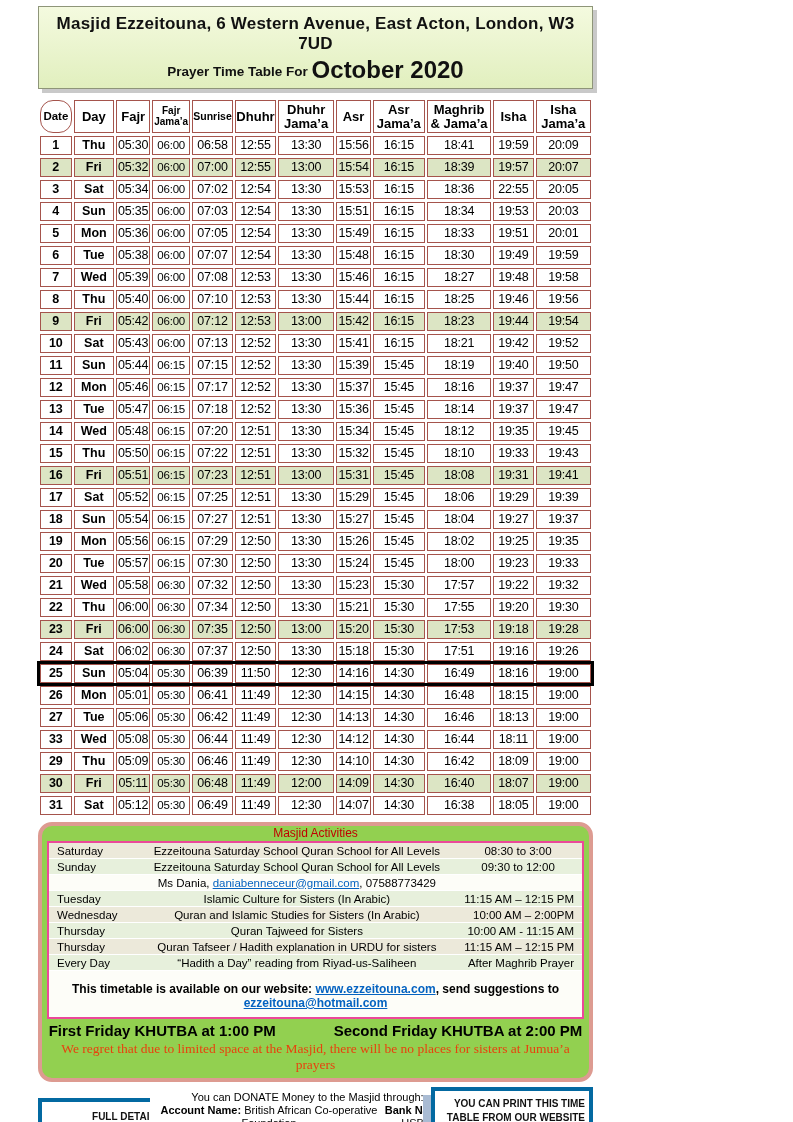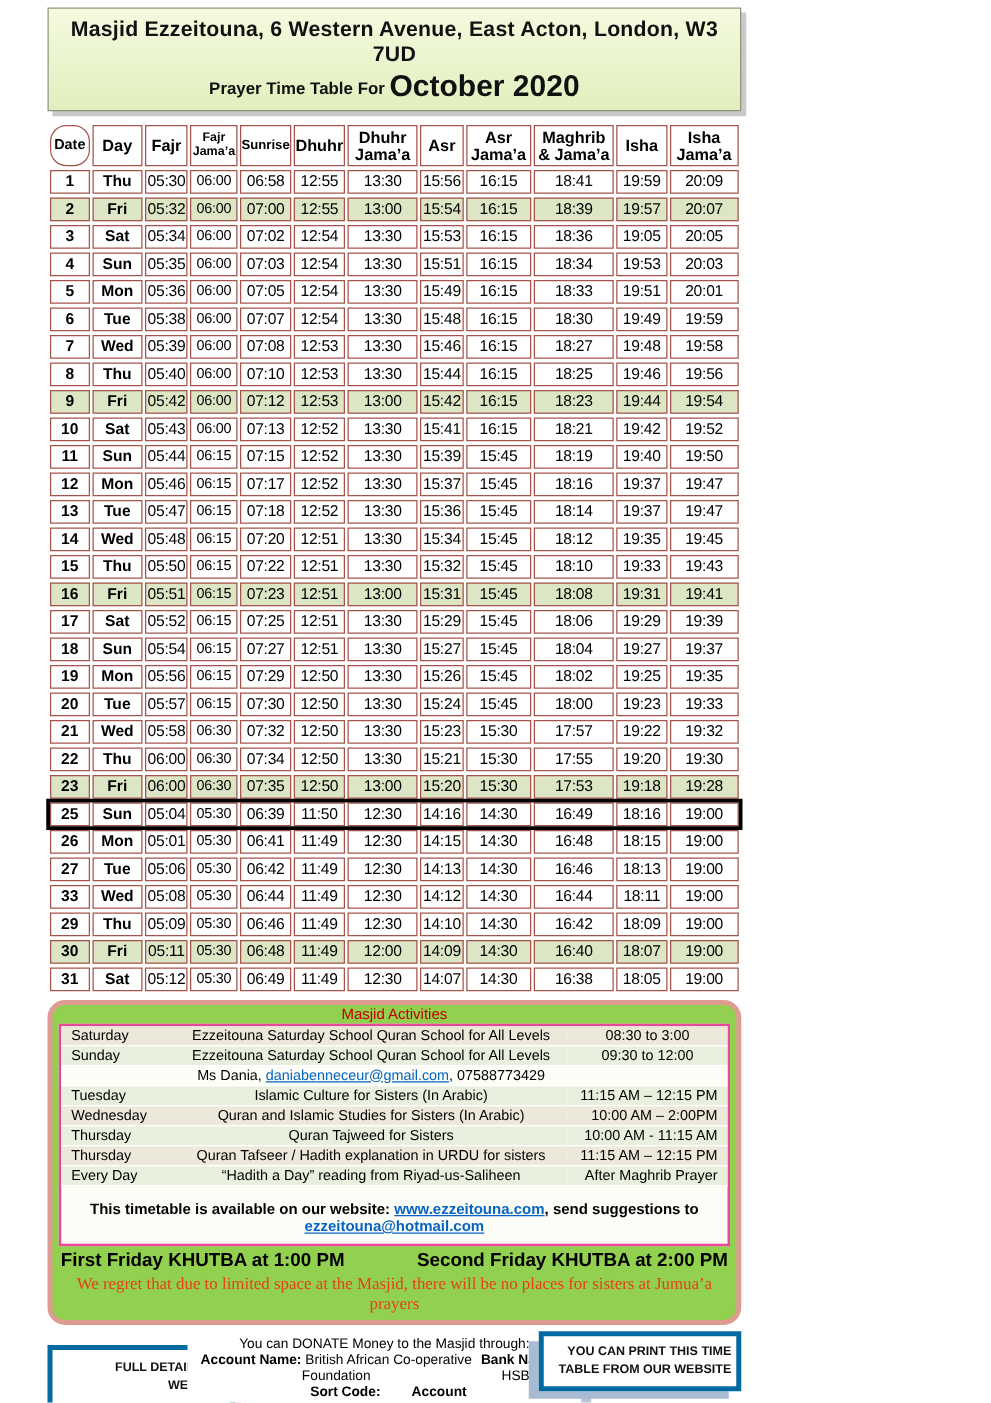--- a/index.html
+++ b/index.html
@@ -153,21 +153,21 @@
           <td>3</td>
           <td>Sat</td>
           <td>05:34</td>
           <td>06:00</td>
           <td>07:02</td>
           <td>12:54</td>
           <td>13:30</td>
           <td>15:53</td>
           <td>16:15</td>
           <td>18:36</td>
-          <td>19:05</td>
+          <td>22:55</td>
           <td>20:05</td>
         </tr>
         <tr>
           <td>4</td>
           <td>Sun</td>
           <td>05:35</td>
           <td>06:00</td>
           <td>07:03</td>
           <td>12:54</td>
           <td>13:30</td>
@@ -435,20 +435,34 @@
           <td>06:00</td>
           <td>06:30</td>
           <td>07:35</td>
           <td>12:50</td>
           <td>13:00</td>
           <td>15:20</td>
           <td>15:30</td>
           <td>17:53</td>
           <td>19:18</td>
           <td>19:28</td>
+        </tr>
+        <tr>
+          <td>24</td>
+          <td>Sat</td>
+          <td>06:02</td>
+          <td>06:30</td>
+          <td>07:37</td>
+          <td>12:50</td>
+          <td>13:30</td>
+          <td>15:18</td>
+          <td>15:30</td>
+          <td>17:51</td>
+          <td>19:16</td>
+          <td>19:26</td>
         </tr>
         <tr class="dst">
           <td>25</td>
           <td>Sun</td>
           <td>05:04</td>
           <td>05:30</td>
           <td>06:39</td>
           <td>11:50</td>
           <td>12:30</td>
           <td>14:16</td>

